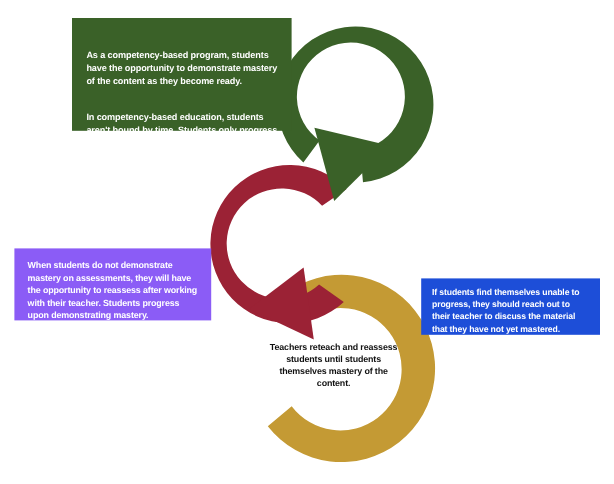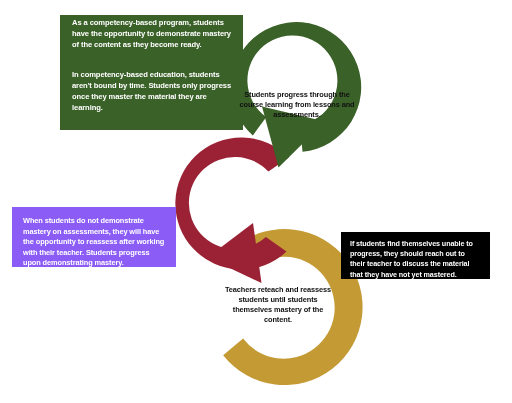--- a/index.html
+++ b/index.html
@@ -18,34 +18,34 @@
     box-sizing:border-box;
     color:#ffffff;
     font-weight:bold;
     line-height:1.42;
     letter-spacing:-0.1px;
   }
   .callout p{margin:0;}
   .callout p + p{margin-top:20px;}
 
   #box-green{
-    left:60px;top:15px;width:183px;height:115px;
+    left:60px;top:15px;width:183px;height:94px;
     background:#3A6128;
-    padding:3px 12px 0 12px;
+    padding:26px 12px 0 12px;
     font-size:7.6px;
   }
   #box-red{
     left:12px;top:207px;width:164px;height:60px;
     background:#8b5cf6;
     padding:9px 11px 0 11px;
     font-size:7.4px;
   }
   #box-gold{
-    left:341px;top:232px;width:149px;height:47px;
-    background:#000000;
+    left:351px;top:232px;width:149px;height:47px;
+    background:#1d4ed8;
     padding:7px 9px 0 9px;
     font-size:7.2px;
   }
 
   .arclabel{
     position:absolute;
     color:#111111;
     font-weight:bold;
     text-align:center;
     line-height:1.33;
@@ -99,16 +99,15 @@
   </div>
 
   <div class="callout" id="box-red">
     <p>When students do not demonstrate mastery on assessments, they will have the opportunity to reassess after working with their teacher. Students progress upon demonstrating mastery.</p>
   </div>
 
   <div class="callout" id="box-gold">
     <p>If students find themselves unable to progress, they should reach out to their teacher to discuss the material that they have not yet mastered.</p>
   </div>
 
-  <div class="arclabel" id="label-green">Students progress through the course learning from lessons and assessments.</div>
   <div class="arclabel" id="label-gold">Teachers reteach and reassess students until students themselves mastery of the content.</div>
 
 </div>
 
 </body></html>

